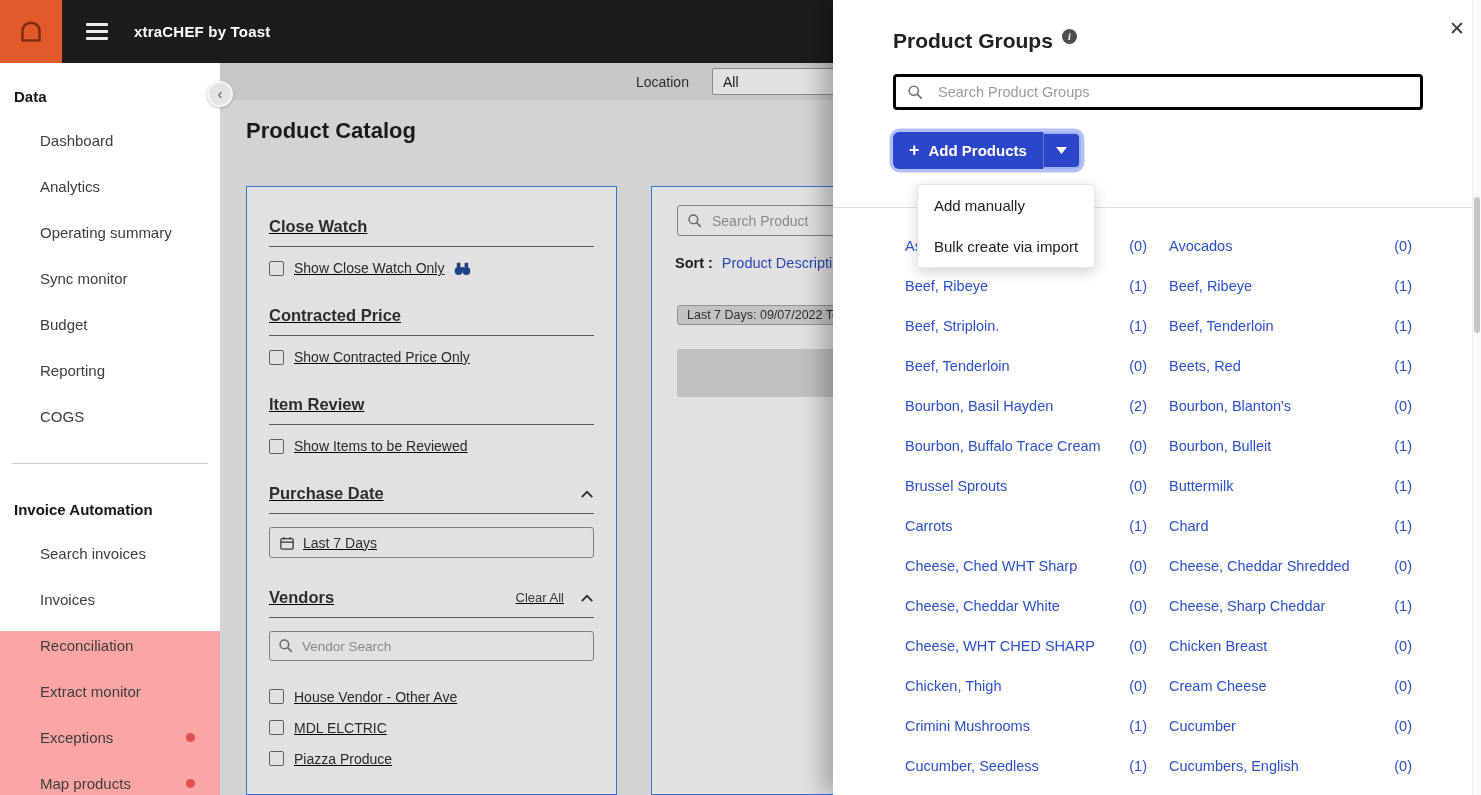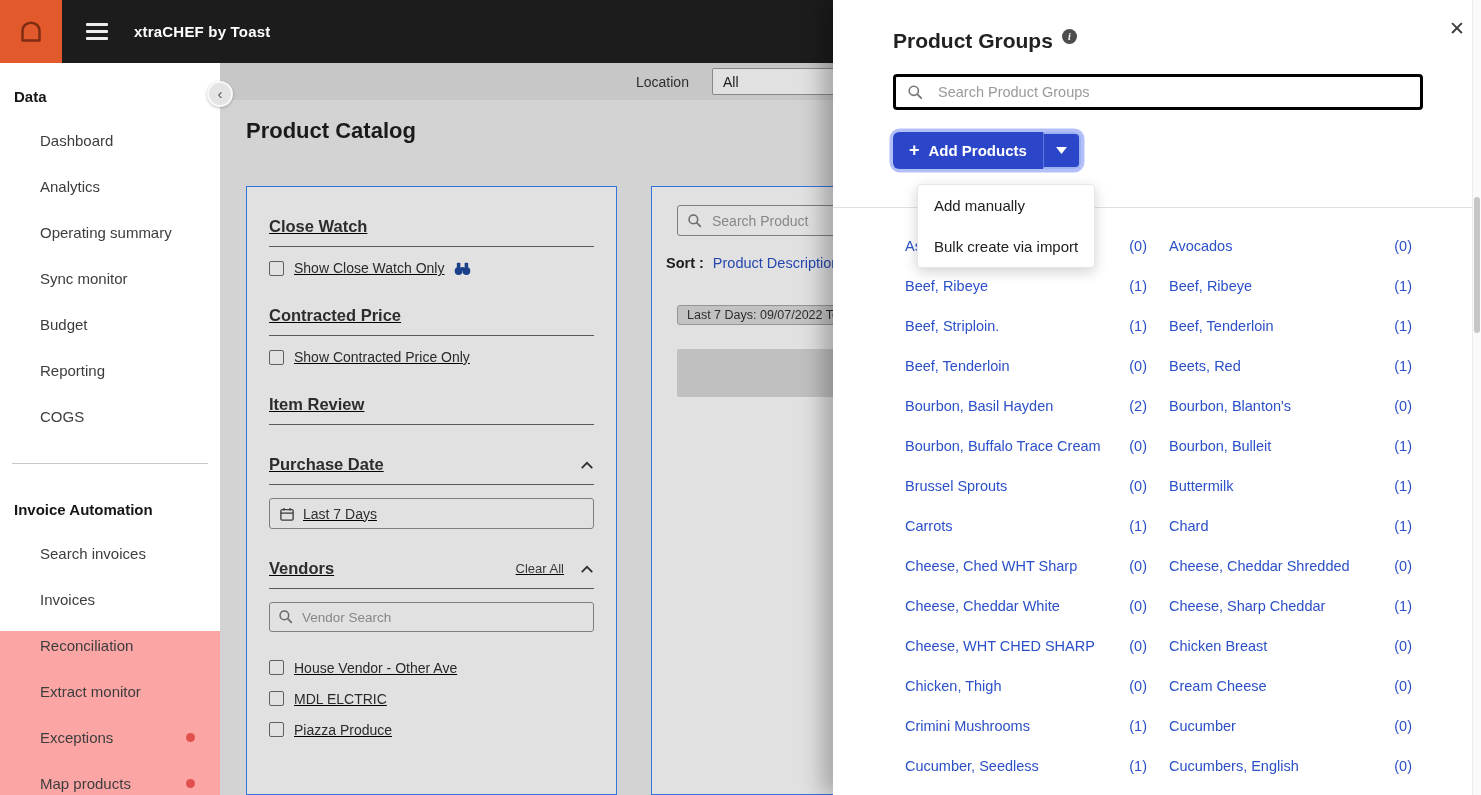--- a/index.html
+++ b/index.html
@@ -40,21 +40,21 @@
   .f-input{margin:13px 22px 0;height:31px;border:1px solid #8f8f8f;border-radius:3px;background:#fff;display:flex;align-items:center;padding:0 10px;gap:9px;font-size:14px;color:#333;box-sizing:border-box;cursor:pointer;}
   .v-search{margin:13px 22px 0;position:relative;}
   .v-search input{width:100%;height:30px;border:1px solid #8f8f8f;border-radius:3px;padding:0 10px 0 32px;font-size:13.5px;box-sizing:border-box;color:#333;background:#fff;}
   .v-search .mag{position:absolute;left:9px;top:7px;}
   .v-opts{margin:20px 22px 0;padding:0;list-style:none;}
   .v-opts li{display:flex;align-items:center;gap:10px;font-size:14px;color:#2f2f2f;height:31px;}
 
   .p-search{position:absolute;left:25px;top:18px;width:235px;}
   .p-search input{width:100%;height:31px;border:1px solid #8f8f8f;border-radius:3px;padding:0 10px 0 34px;font-size:14px;box-sizing:border-box;color:#333;background:#fff;}
   .p-search .mag{position:absolute;left:10px;top:8px;}
-  .sort-row{position:absolute;left:14px;top:68px;display:flex;gap:9px;align-items:center;font-size:14.5px;white-space:nowrap;}
+  .sort-row{position:absolute;left:23px;top:68px;display:flex;gap:9px;align-items:center;font-size:14.5px;white-space:nowrap;}
   .sort-label{font-weight:700;color:#222;}
   .sort-link{color:#2b50c8;text-decoration:none;cursor:pointer;}
   .chip{position:absolute;left:25px;top:118px;background:#dcdcdc;border:1px solid #a8a8a8;border-radius:3px;font-size:12.5px;color:#333;padding:2px 9px;white-space:nowrap;}
   .placeholder-block{position:absolute;left:25px;top:162px;width:245px;height:48px;background:#dadada;border-radius:2px;}
 
   input::placeholder{color:#9a9a9a;}
 
   
   .backdrop{position:absolute;left:220px;top:63px;width:613px;height:732px;background:rgba(10,10,10,0.12);z-index:4;}
 
@@ -205,20 +205,24 @@
         <span>Contracted Price</span>
       </div>
       <div class="f-check">
         <span class="cb"></span>
         <span>Show Contracted Price Only</span>
       </div>
 
       <div class="f-title">
         <span>Item Review</span>
       </div>
+      <div class="f-check">
+        <span class="cb"></span>
+        <span>Show Items to be Reviewed</span>
+      </div>
 
       <div class="f-title">
         <span>Purchase Date</span>
         <span class="spacer"></span>
         <button class="chev-btn">
           <svg width="14" height="10" viewBox="0 0 16 11">
             <path d="M2 9l6-6 6 6" fill="none" stroke="#333" stroke-width="2"></path>
           </svg>
         </button>
       </div>

